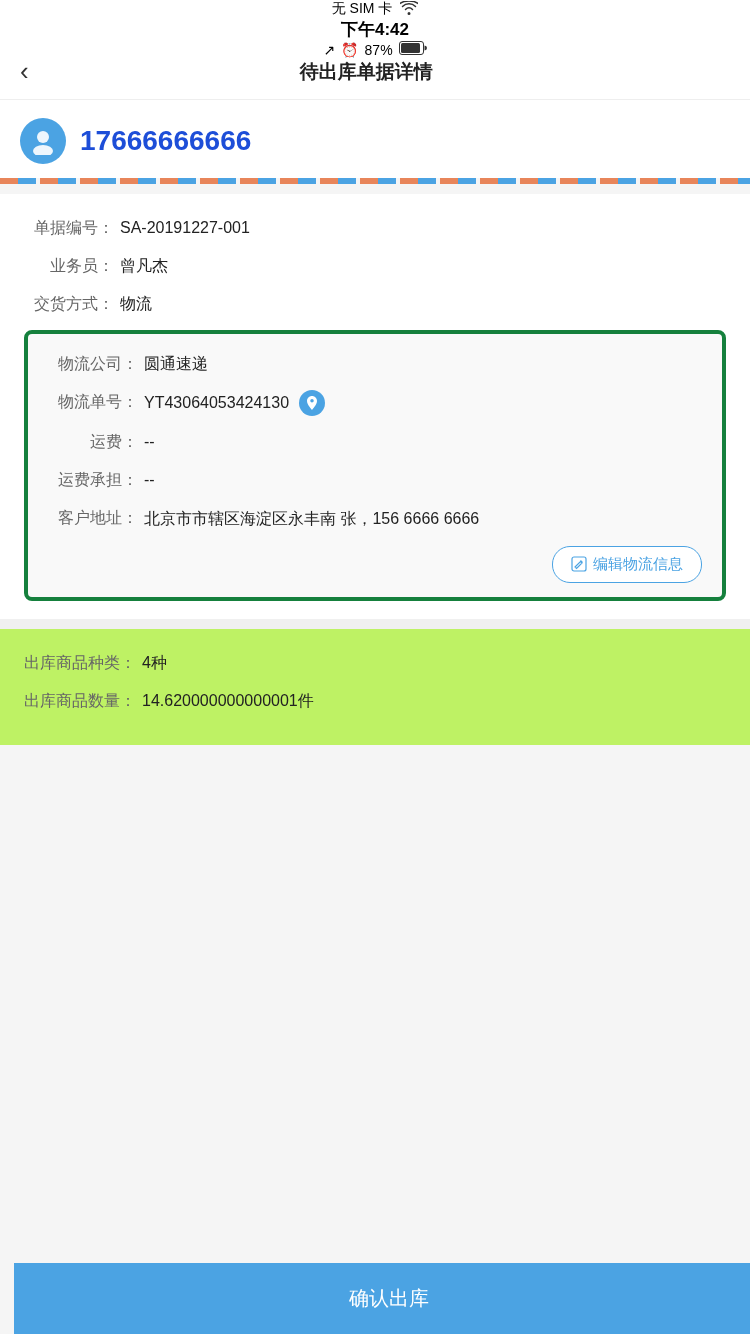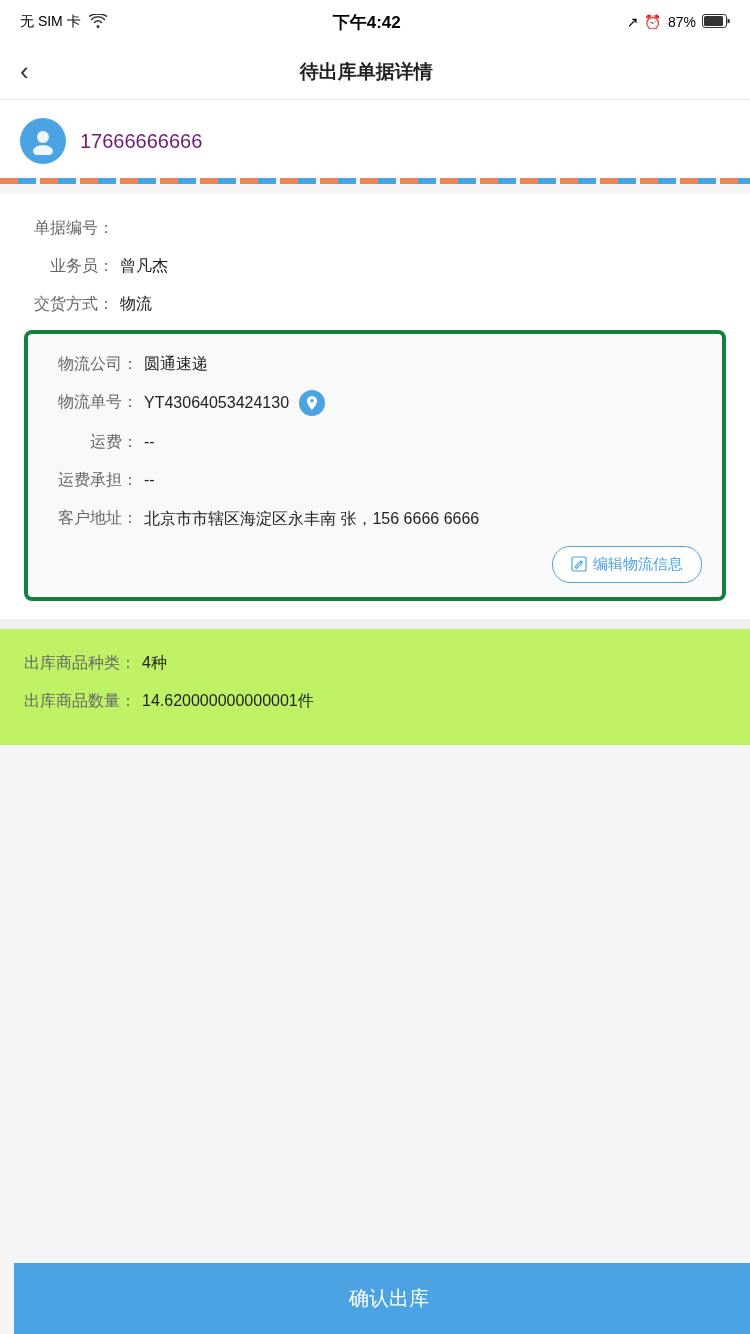--- a/index.html
+++ b/index.html
@@ -16,20 +16,21 @@
     
     .status-bar {
       background: #fff;
       height: 44px;
       display: flex;
       align-items: center;
       justify-content: space-between;
       padding: 0 20px;
       font-size: 15px;
       font-weight: 500;
+      flex-direction: column;
     }
     .status-left { display: flex; align-items: center; gap: 8px; font-size: 14px; }
     .status-center { font-size: 17px; font-weight: 600; }
     .status-right { display: flex; align-items: center; gap: 6px; font-size: 14px; }
 
     
     .nav-bar {
       background: #fff;
       height: 56px;
       display: flex;
@@ -61,23 +62,23 @@
       gap: 14px;
     }
     .avatar-circle {
       width: 46px; height: 46px;
       border-radius: 50%;
       background: #4ba3e3;
       display: flex; align-items: center; justify-content: center;
     }
     .avatar-circle svg { width: 28px; height: 28px; }
     .customer-phone {
-      font-size: 20px;
-      font-weight: 400;
-      color: #701a75;
+      font-size: 28px;
+      font-weight: 700;
+      color: #1d4ed8;
     }
 
     
     .dashed-divider {
       height: 6px;
       background: repeating-linear-gradient(
         90deg,
         #e8855a 0px, #e8855a 18px,
         #4ba3e3 18px, #4ba3e3 36px,
         #f5f5f5 36px, #f5f5f5 40px
@@ -267,20 +268,21 @@
       </svg>
     </div>
     <span class="customer-phone">17666666666</span>
   </div>
 
   <div class="dashed-divider"></div>
 
   <div class="info-section">
     <div class="info-row">
       <span class="info-label">单据编号：</span>
+      <span class="info-value">SA-20191227-001</span>
     </div>
     <div class="info-row">
       <span class="info-label">业务员：</span>
       <span class="info-value">曾凡杰</span>
     </div>
     <div class="info-row">
       <span class="info-label">交货方式：</span>
       <span class="info-value">物流</span>
     </div>
 

